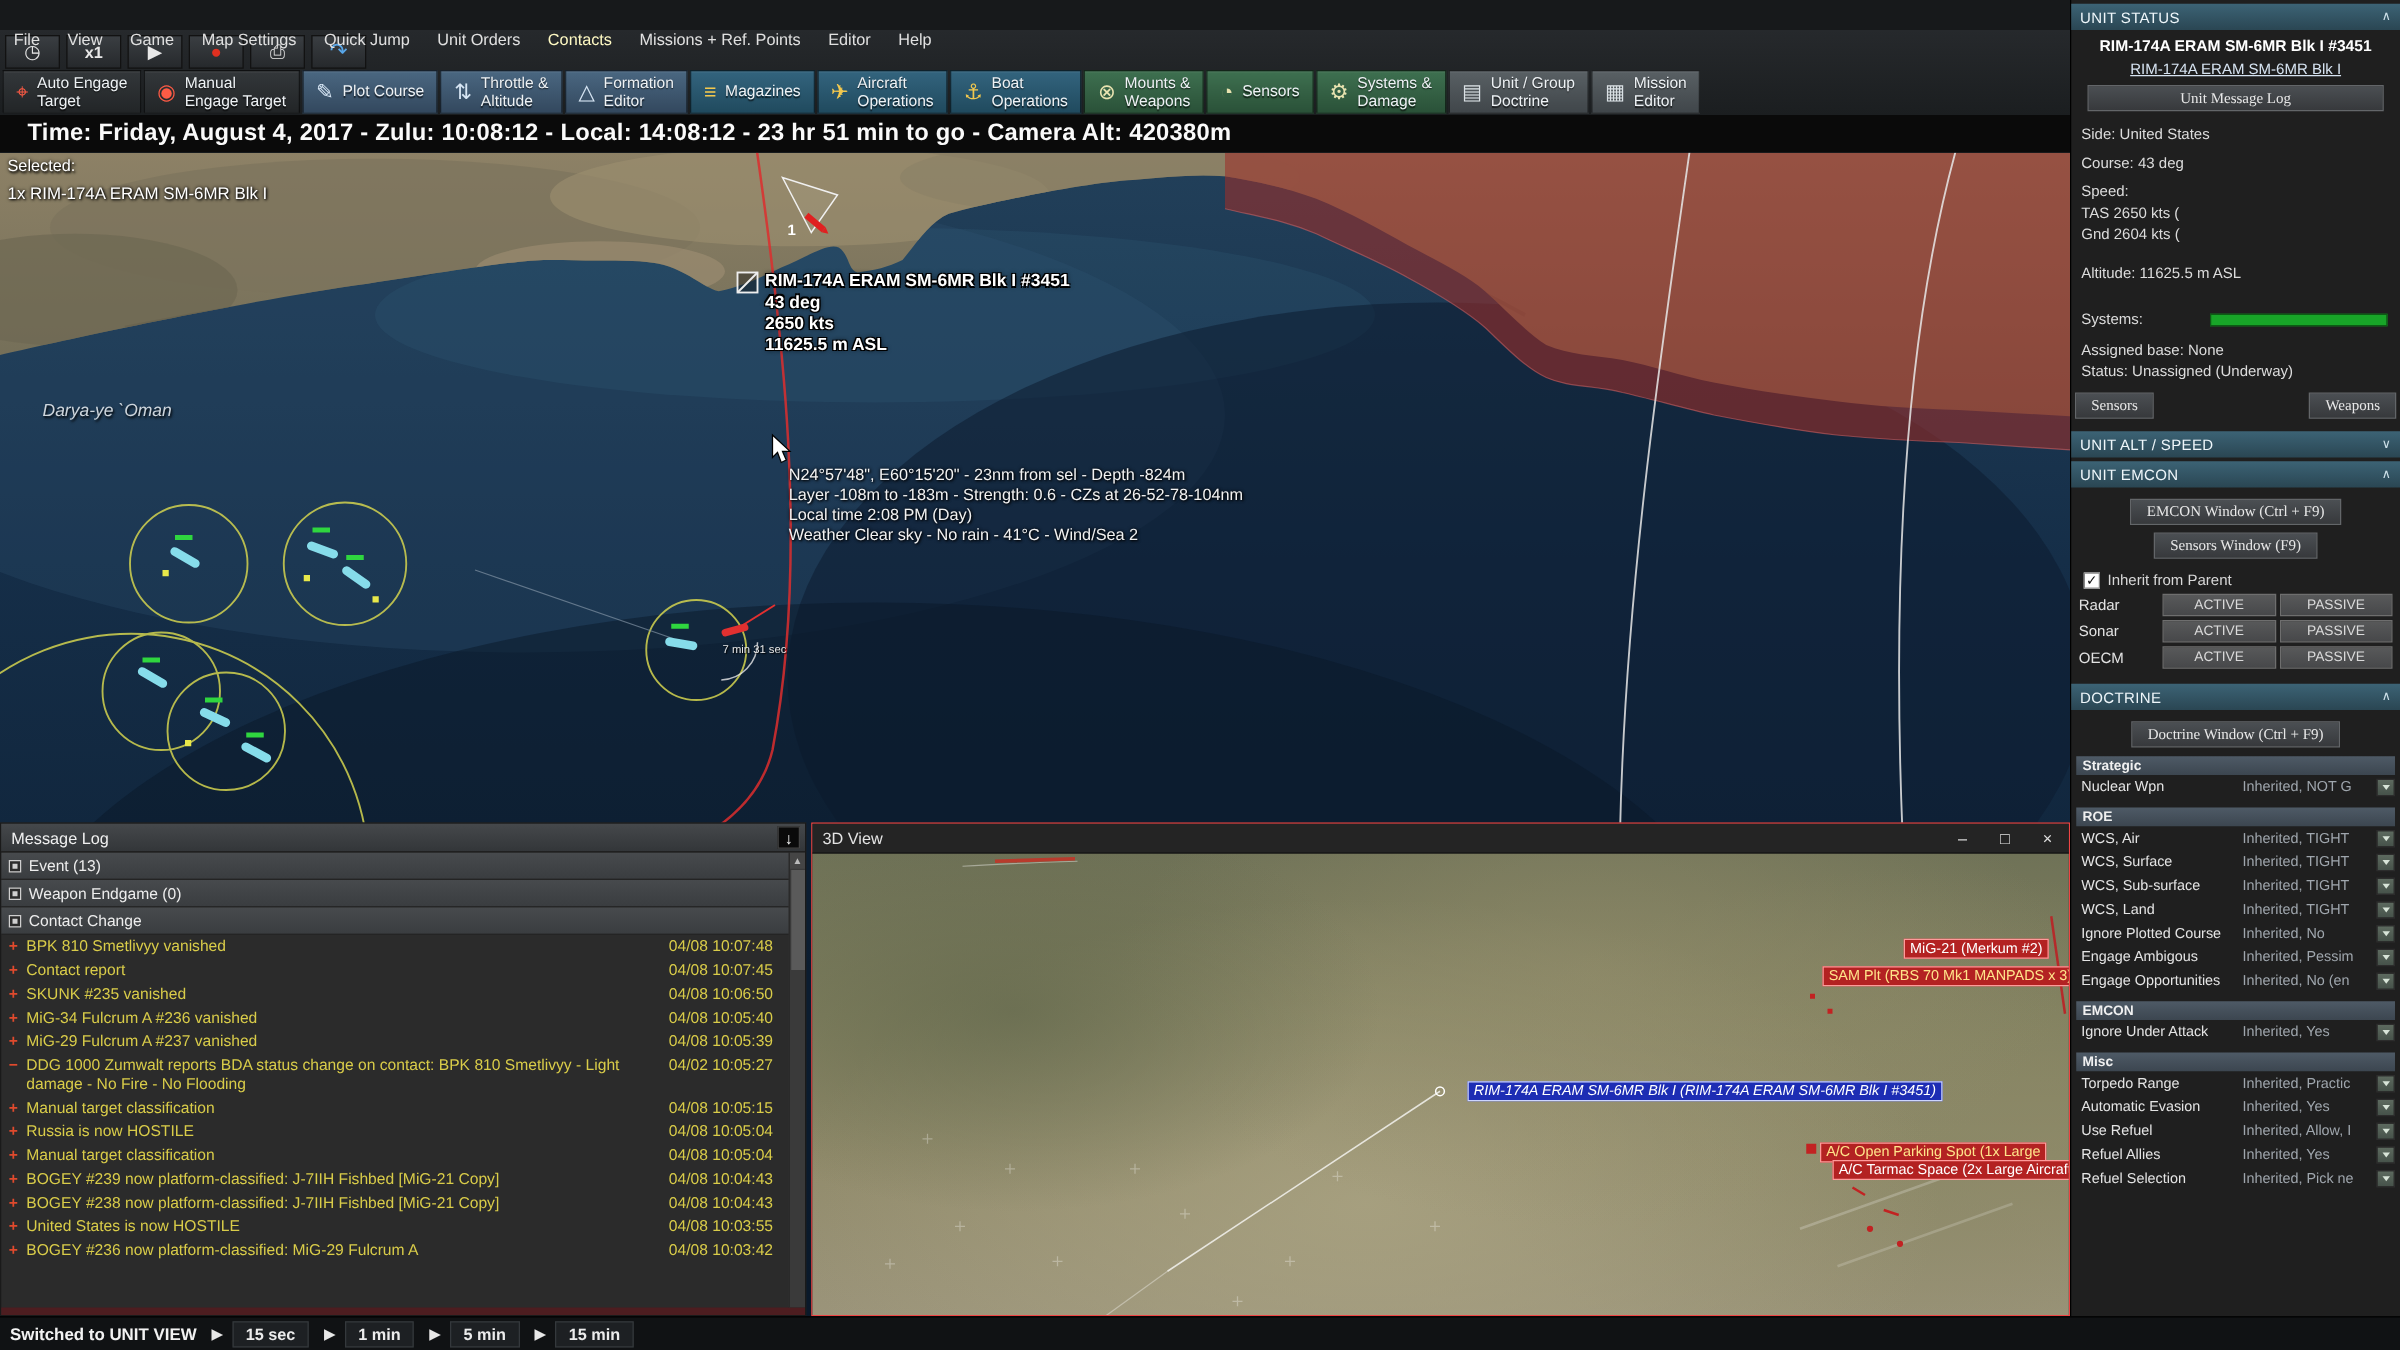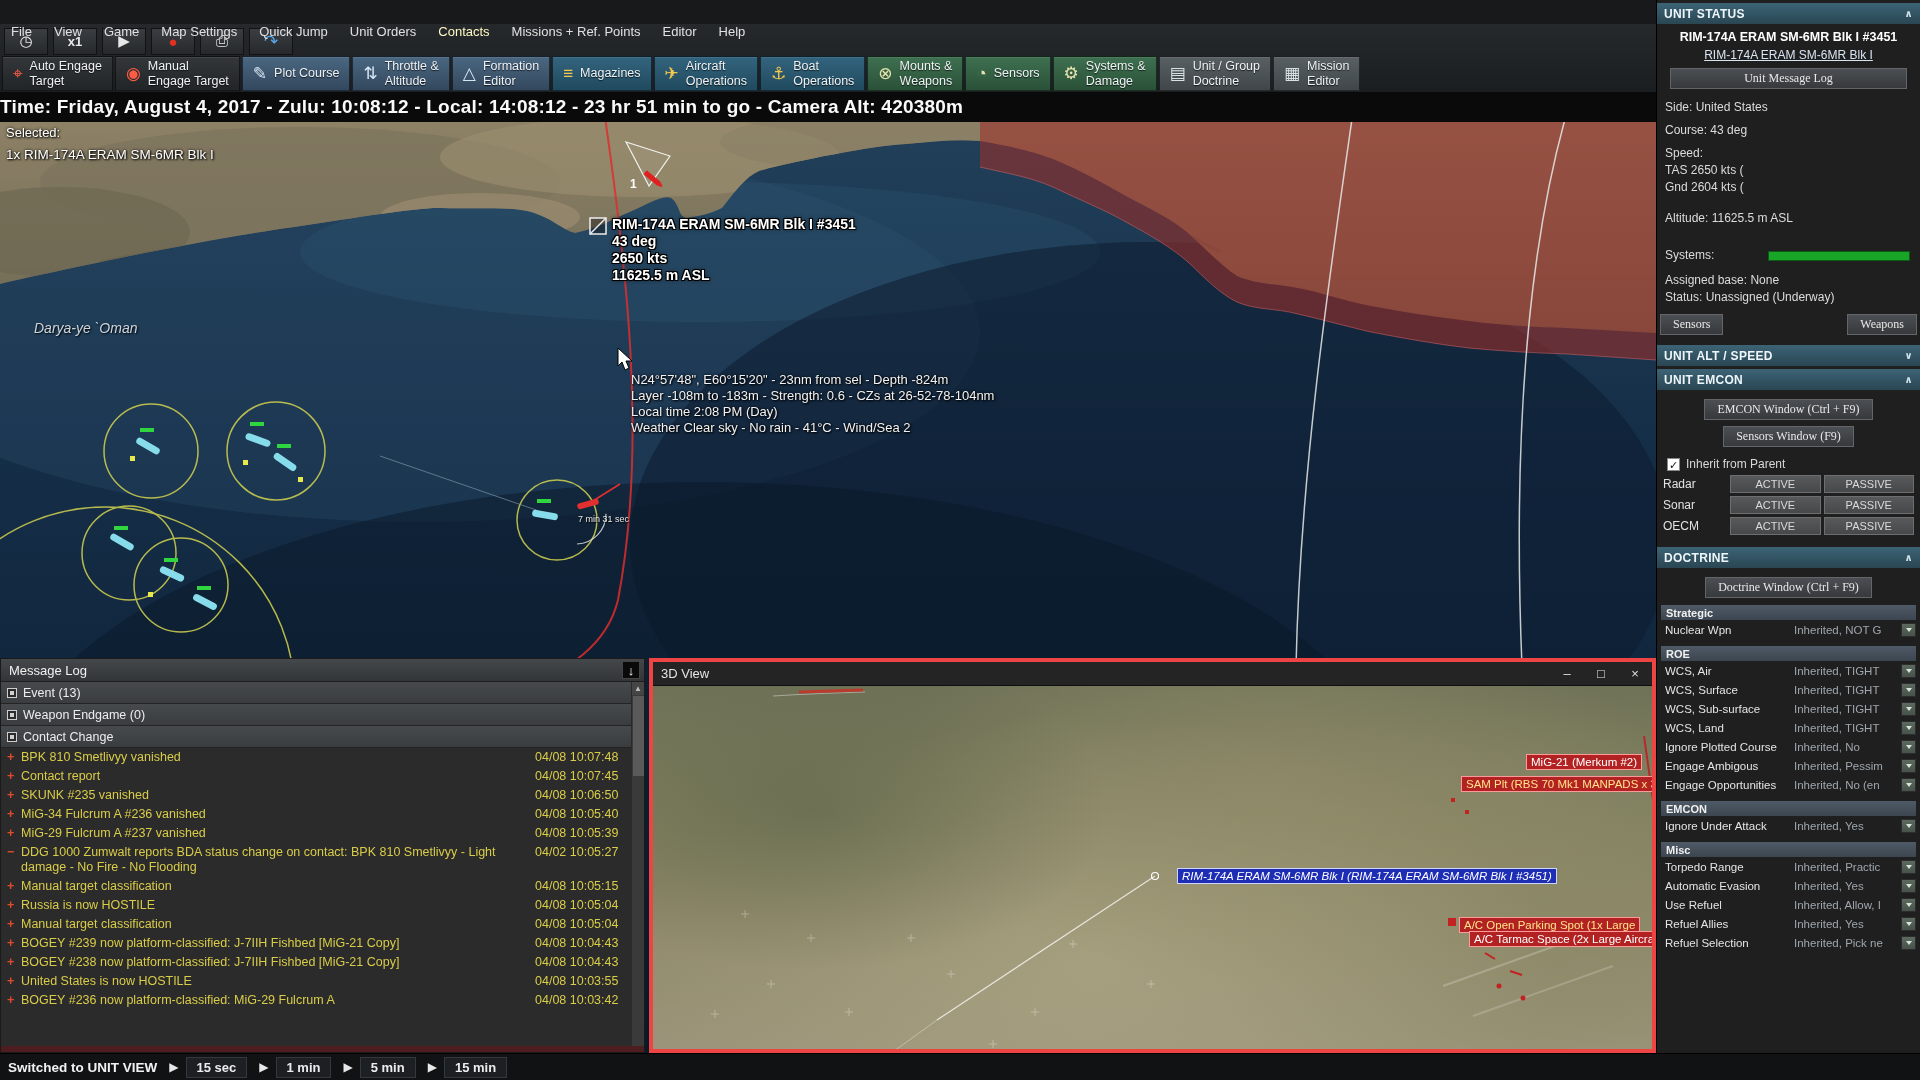--- a/index.html
+++ b/index.html
@@ -29,21 +29,21 @@
 .tbtn[data-group="dark"] .tbtn-icon{color:#ff5b45;}
 .tbtn[data-group="blue"] .tbtn-icon{color:#d7e6f4;}
 .tbtn[data-group="teal"] .tbtn-icon{color:#f3c84e;}
 .tbtn[data-group="green"] .tbtn-icon{color:#e8e3b0;}
 .tbtn[data-group="gray"] .tbtn-icon{color:#d9e0e4;}
 .tbtn-label{font-size:12.5px;color:#eef2f5;line-height:1.15;text-shadow:0 1px 1px rgba(0,0,0,.7);}
 .tbtn-label span{display:block;}
 .tbtn-label span:empty{display:none;}
 
 
-.timebar{position:absolute;left:0;top:92px;width:1656px;height:30px;background:#0a0a0a;color:#fafafa;font-size:19px;font-weight:bold;display:flex;align-items:center;padding-left:0;letter-spacing:.2px;z-index:5;white-space:nowrap;}
+.timebar{position:absolute;left:0;top:92px;width:1656px;height:30px;background:#0a0a0a;color:#fafafa;font-size:19px;font-weight:bold;display:flex;align-items:center;padding-left:22px;letter-spacing:.2px;z-index:5;white-space:nowrap;}
 
 
 .map{position:absolute;left:0;top:122px;width:1656px;height:931px;background:#0c1a2a;overflow:hidden;}
 .map svg.terrain{position:absolute;left:0;top:0;}
 .map-overlay{position:absolute;color:#fff;}
 .sel-block{left:6px;top:3px;text-shadow:1px 1px 2px #000,0 0 3px #000;}
 .sel-line1{font-size:13px;}
 .sel-line2{font-size:13.5px;margin-top:7px;}
 .sea-label{left:34px;top:198px;font-style:italic;font-size:14px;color:#cdd5dc;text-shadow:1px 1px 2px #000;}
 .unit-tag{left:612px;top:94px;font-weight:bold;text-shadow:1px 1px 0 #000,-1px -1px 0 #000,1px -1px 0 #000,-1px 1px 0 #000,0 0 4px #000;}
@@ -65,39 +65,39 @@
 .msg-entry{display:flex;align-items:flex-start;padding:2px 0 2px 6px;}
 .msg-prefix{width:14px;color:#e04a2d;font-size:12.5px;font-weight:bold;flex-shrink:0;}
 .msg-text{flex:1;font-size:12.5px;color:#d9cc49;line-height:15px;padding-right:8px;}
 .msg-time{width:96px;flex-shrink:0;font-size:12.5px;color:#d9cc49;}
 .msglog-scroll{position:absolute;right:0;top:0;bottom:0;width:13px;background:#3a3a3a;border-left:1px solid #2a2a2a;}
 .msglog-scroll .arr{height:13px;font-size:8px;color:#bbb;text-align:center;line-height:13px;background:#454545;}
 .msglog-scroll .thumb{position:absolute;top:14px;left:1px;width:11px;height:80px;background:#5a5a5a;}
 .msglog-bottom{height:6px;background:#4d1d20;flex-shrink:0;}
 
 
-.v3d{position:absolute;left:649px;top:658px;width:1007px;height:395px;border:4px solid #ef4444;background:#222;display:flex;flex-direction:column;z-index:4;}
+.v3d{position:absolute;left:649px;top:658px;width:1007px;height:395px;border:1px solid #ef4444;background:#222;display:flex;flex-direction:column;z-index:4;}
 .v3d-titlebar{height:24px;background:#242424;display:flex;align-items:center;padding-left:8px;border-bottom:1px solid #0f0f0f;flex-shrink:0;}
 .v3d-title{font-size:13px;color:#e4e4e4;flex:1;}
 .v3d-ctrl{width:34px;height:24px;display:flex;align-items:center;justify-content:center;color:#e0e0e0;font-size:13px;cursor:default;}
 .v3d-content{flex:1;position:relative;overflow:hidden;
 background:
  radial-gradient(ellipse 420px 230px at 16% 34%, rgba(101,106,78,.75), rgba(101,106,78,0) 70%),
  radial-gradient(ellipse 540px 290px at 62% 26%, rgba(148,142,108,.6), rgba(148,142,108,0) 70%),
  radial-gradient(ellipse 640px 340px at 44% 76%, rgba(172,165,132,.75), rgba(172,165,132,0) 72%),
  radial-gradient(ellipse 520px 300px at 88% 60%, rgba(138,136,102,.7), rgba(138,136,102,0) 70%),
  linear-gradient(180deg,#6f7257 0%,#81805f 35%,#908a6a 65%,#9b947a 100%);}
 .v3d-content svg{position:absolute;left:0;top:0;}
 .lbl{position:absolute;font-size:11.5px;padding:1px 4px;white-space:nowrap;border:1px solid;z-index:3;}
 .lbl-red{background:#b32222;border-color:#ff9a9a;color:#fff;}
 .lbl-blue{background:#1d2db4;border-color:#cdd5ff;color:#fff;font-style:italic;}
 
 
 .sidebar{position:absolute;left:1656px;top:0;width:264px;height:1080px;background:#1f1f1f;border-left:1px solid #000;color:#d8d8d8;z-index:5;}
-.sb-header{height:21px;margin-top:3px;background:linear-gradient(#3c6375,#2a4653);display:flex;align-items:center;justify-content:space-between;padding:0 7px;font-size:12px;font-weight:bold;color:#eef6fa;letter-spacing:.3px;cursor:default;}
+.sb-header{height:21px;margin-top:3px;background:linear-gradient(#3c6375,#2a4653);display:flex;align-items:center;justify-content:space-between;padding:0 7px;font-size:12px;font-weight:normal;color:#eef6fa;letter-spacing:.3px;cursor:default;}
 .sb-header .chev{font-size:10px;color:#cfe2ea;}
 .sb-title{margin-top:6px;text-align:center;font-size:12.5px;font-weight:bold;color:#fff;}
 .sb-link{margin-top:4px;text-align:center;font-size:12px;color:#d7e4f2;text-decoration:underline;cursor:default;}
 .sb-btn{display:block;width:max-content;margin:6px auto 0;background:linear-gradient(#4b4f53,#37393c);border:1px solid #636669;color:#e8e8e8;font-size:12px;text-align:center;padding:2px 12px;font-family:Liberation Serif, serif;cursor:default;}
 .sb-btn.full{width:calc(100% - 26px);}
 .sb-line{padding-left:8px;font-size:12px;line-height:17px;color:#dcdcdc;white-space:nowrap;}
 .mt10{margin-top:10px;}.mt6{margin-top:6px;}.mt14{margin-top:14px;}.mt8{margin-top:8px;}
 .sys-row{display:flex;align-items:center;padding-left:8px;margin-top:20px;}
 .sys-bar{width:142px;height:10px;margin-left:auto;margin-right:10px;background:#18a528;border:1px solid #0c5c14;}
 .sb-two{display:flex;justify-content:space-between;padding:0 3px;margin-top:8px;}

